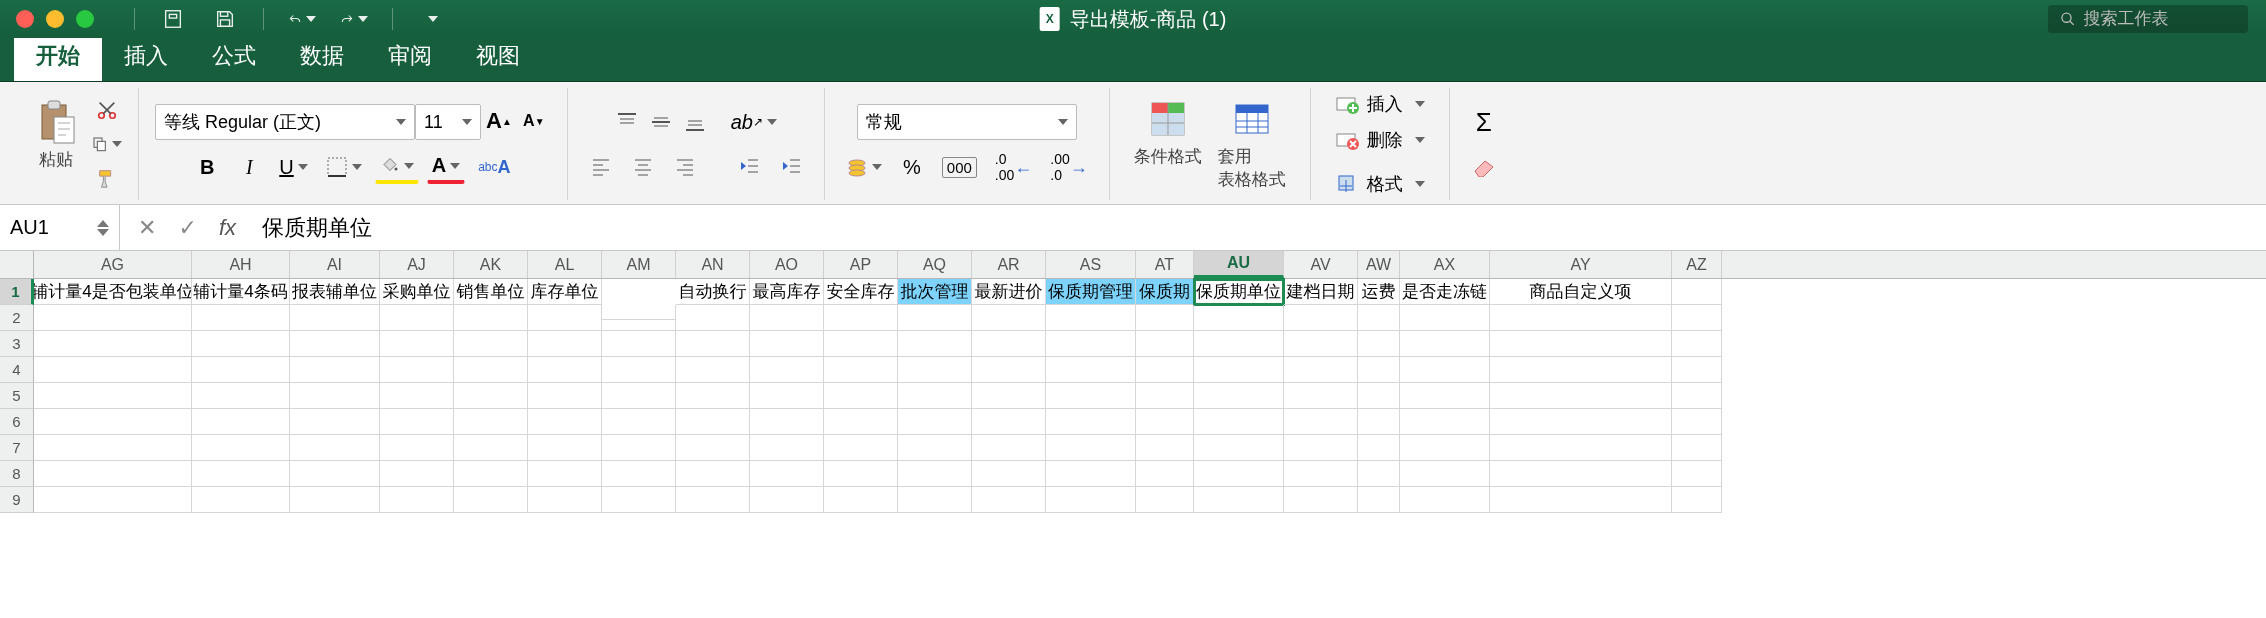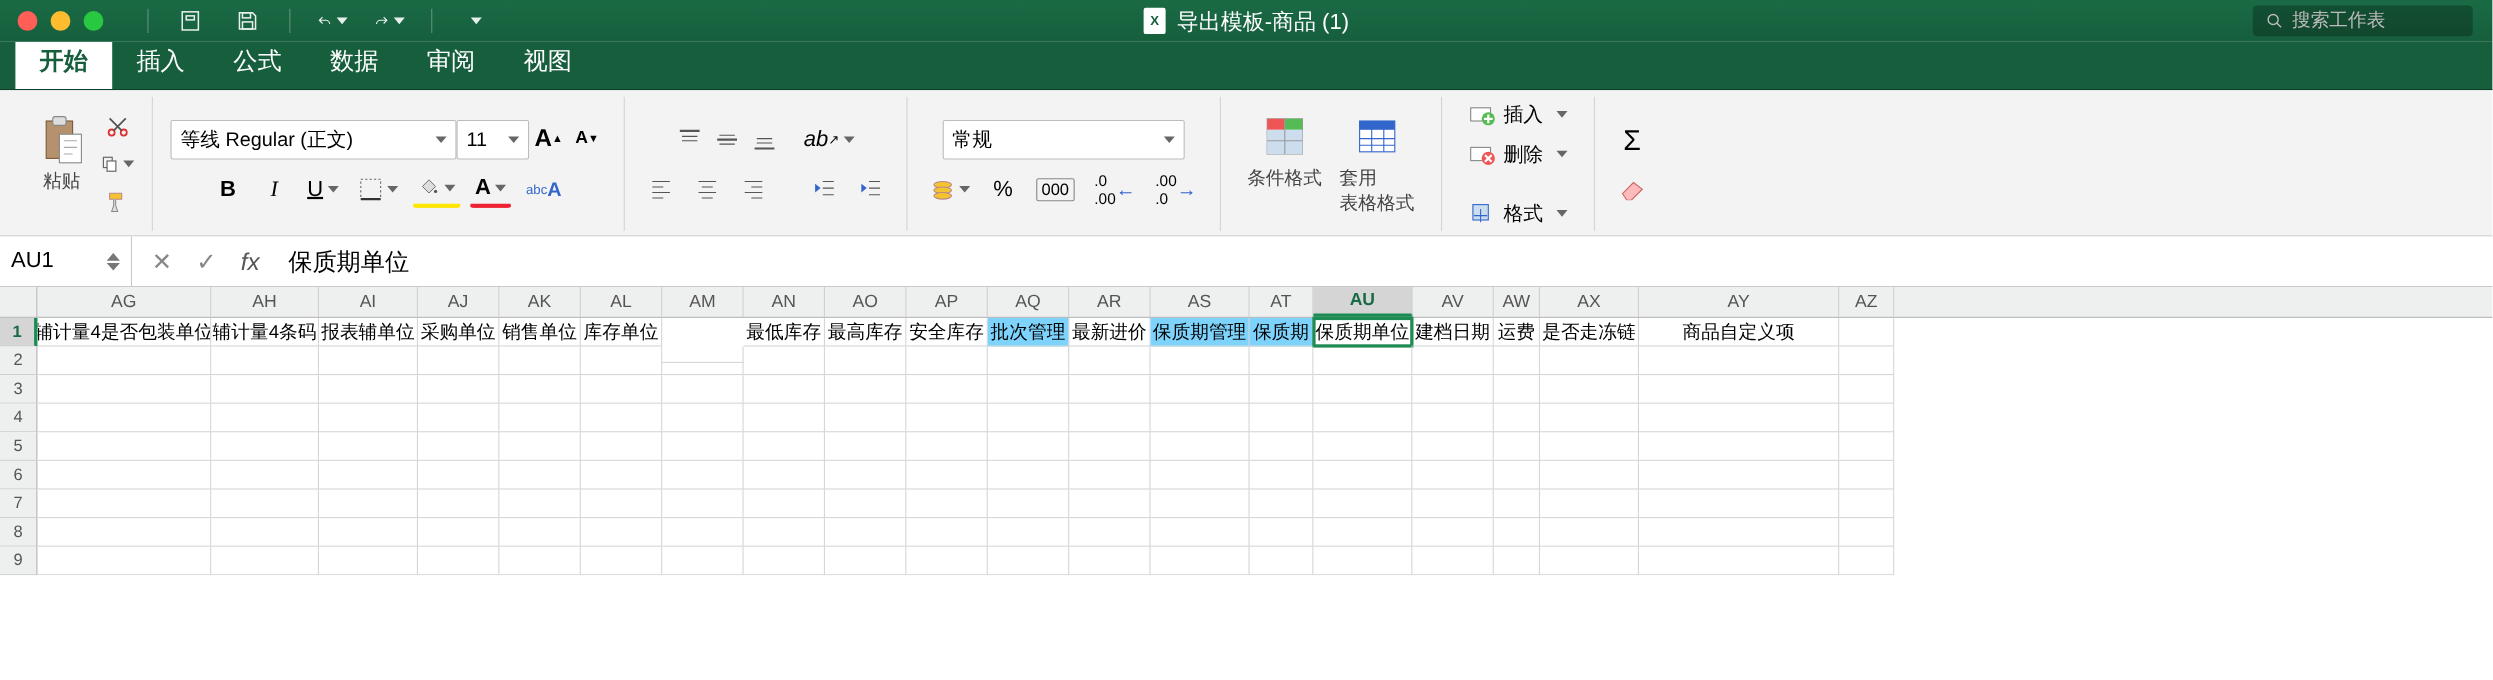--- a/index.html
+++ b/index.html
@@ -382,21 +382,21 @@
       </div>
     <div class="txt-btn" style="margin-top:4px;">
         <svg width="24" height="20">
           <rect x="2" y="4" width="18" height="12" fill="#fff" stroke="#888"></rect>
           <circle cx="18" cy="14" r="6" fill="#e55"></circle>
           <path d="M15 11l6 6M21 11l-6 6" stroke="#fff" stroke-width="2"></path>
         </svg>
         <span>删除</span>
         <span class="dd"></span>
       </div>
-    <div class="txt-btn" style="margin-top:22px;">
+    <div class="txt-btn" style="margin-top:12px;">
         <svg width="24" height="20">
           <rect x="4" y="2" width="14" height="14" fill="#cde" stroke="#36c"></rect>
           <path d="M11 6v12M5 12h12" stroke="#36c"></path>
         </svg>
         <span>格式</span>
         <span class="dd"></span>
       </div>
   </div>
 
   <div class="group" style="border-right:none;">
@@ -464,21 +464,21 @@
     </div>
   <div class="cells" id="cells">
       <div class="crow">
         <div class="cell" style="width: 158px;">辅计量4是否包装单位</div>
         <div class="cell" style="width: 98px;">辅计量4条码</div>
         <div class="cell" style="width: 90px;">报表辅单位</div>
         <div class="cell" style="width: 74px;">采购单位</div>
         <div class="cell" style="width: 74px;">销售单位</div>
         <div class="cell" style="width: 74px;">库存单位</div>
         <div class="cell" style="width: 74px; margin-top: 40px;">参考成本</div>
-        <div class="cell" style="width: 74px;">最低库存</div>
+        <div class="cell" style="width: 74px;">自动换行</div>
         <div class="cell" style="width: 74px;">最高库存</div>
         <div class="cell" style="width: 74px;">安全库存</div>
         <div class="cell hl" style="width: 74px;">批次管理</div>
         <div class="cell" style="width: 74px;">最新进价</div>
         <div class="cell hl" style="width: 90px;">保质期管理</div>
         <div class="cell hl" style="width: 58px;">保质期</div>
         <div class="cell sel" style="width: 90px;">保质期单位</div>
         <div class="cell" style="width: 74px;">建档日期</div>
         <div class="cell" style="width: 42px;">运费</div>
         <div class="cell" style="width: 90px;">是否走冻链</div>

